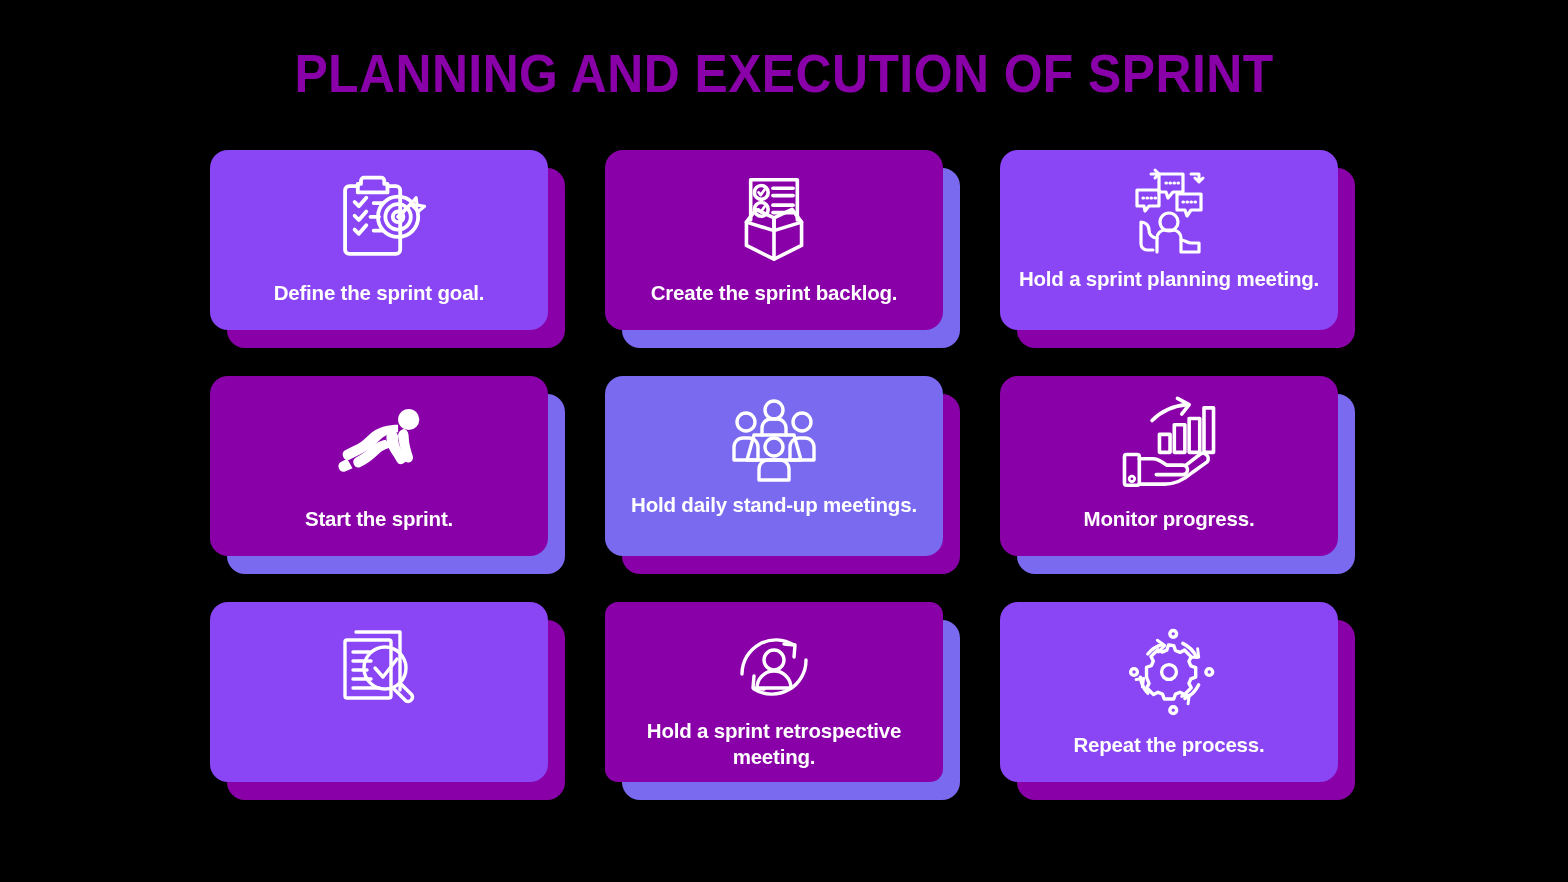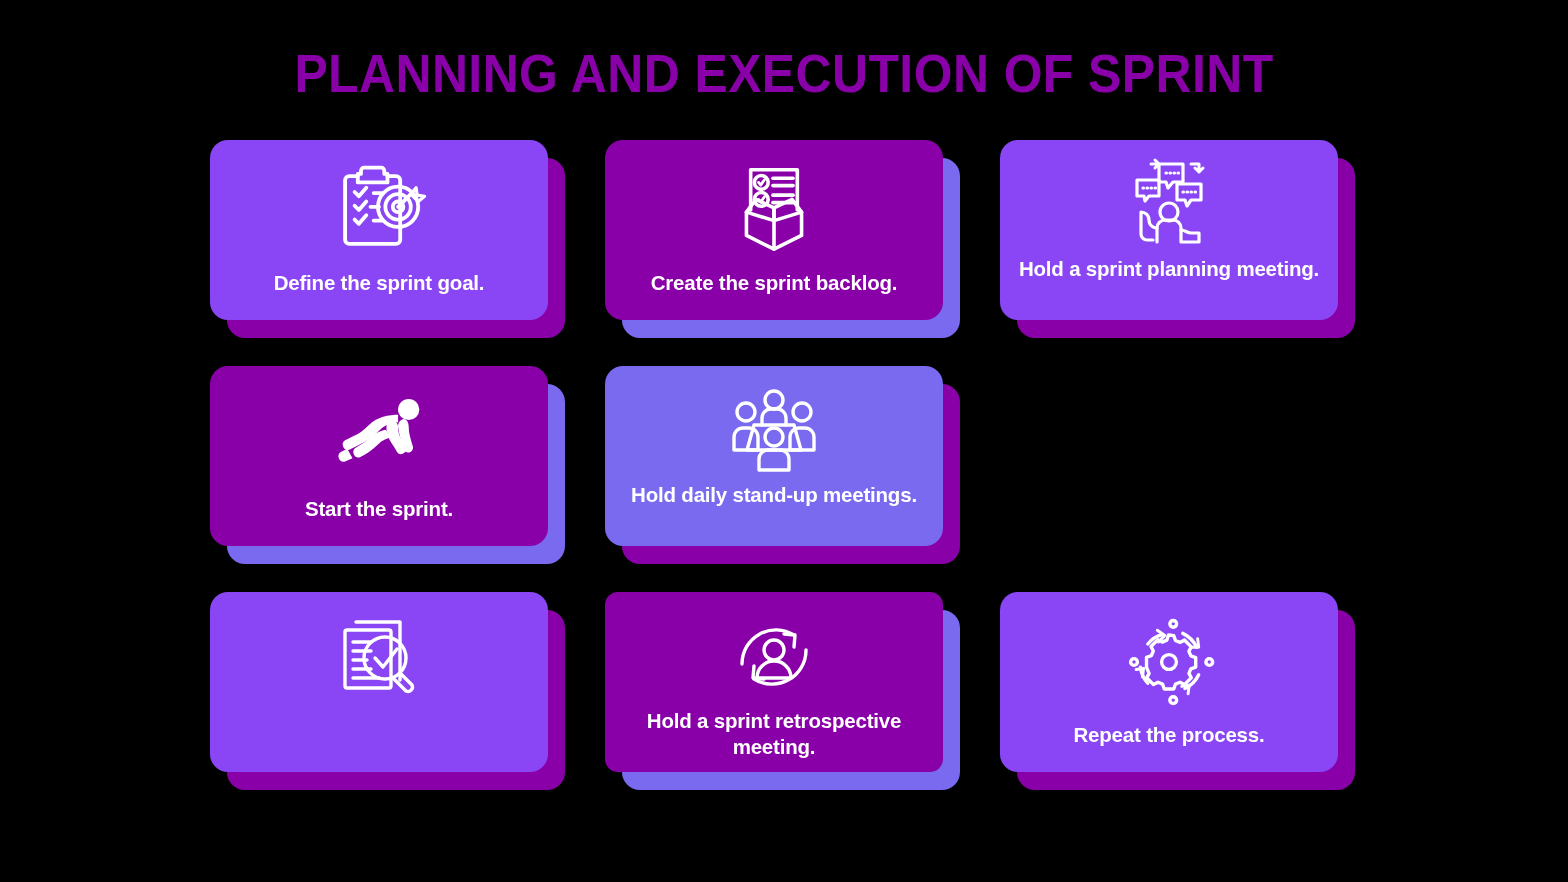--- a/index.html
+++ b/index.html
@@ -33,21 +33,21 @@
     letter-spacing: 0.5px;
     color: #8A00A8;
     transform: scaleX(0.94);
     transform-origin: center center;
     white-space: nowrap;
   }
 
   
   #card-grid {
     position: absolute;
-    top: 140px;
+    top: 150px;
     left: 210px;
     width: 1148px;
     height: 650px;
   }
 
   .card-slot {
     position: absolute;
     width: 338px;
     height: 180px;
   }
@@ -236,20 +236,40 @@
             <path d="M90 70V57a9 9 0 0 0-9-9h-6a9 9 0 0 0-9 9v13z"></path>
             <circle cx="50" cy="57" r="9"></circle>
             <path d="M35 90V79a9 9 0 0 1 9-9h12a9 9 0 0 1 9 9v11z"></path>
             <path d="M30 45h40l7 25H23z"></path>
           </svg>
         </div>
         <div class="card-label">Hold daily stand-up meetings.</div>
       </div>
     </div>
 
+    <div class="card-slot col-2 row-1 one-line">
+      <div class="card-shadow" style="background-color: rgb(122, 106, 240);"></div>
+      <div class="card-face" style="background-color: rgb(138, 0, 168);">
+        <div class="card-icon">
+          <svg viewBox="0 0 100 100" fill="none" stroke="#fff" stroke-width="3.4" stroke-linecap="round" stroke-linejoin="round">
+            <rect x="41" y="39" width="10" height="17"></rect>
+            <rect x="55" y="30" width="10" height="26"></rect>
+            <rect x="69" y="24" width="10" height="32"></rect>
+            <rect x="83" y="14" width="9" height="42"></rect>
+            <path d="M34 26c8-8 20-14 33-15"></path>
+            <polyline points="58,5 69,11 62,20"></polyline>
+            <rect x="8" y="58" width="14" height="29" rx="2"></rect>
+            <circle cx="15" cy="81" r="2.6" stroke-width="2.6"></circle>
+            <path d="M22 62h13c5 0 8 3 13 6h15a4.5 4.5 0 0 1 0 9H38"></path>
+            <path d="M22 86h24c10 0 18-4 26-11l14-10a5 5 0 0 0-7-7l-13 10"></path>
+          </svg>
+        </div>
+        <div class="card-label">Monitor progress.</div>
+      </div>
+    </div>
 
     <div class="card-slot col-0 row-2">
       <div class="card-shadow" style="background-color: rgb(138, 0, 168);"></div>
       <div class="card-face" style="background-color: rgb(138, 70, 245);">
         <div class="card-icon">
           <svg viewBox="0 0 100 100" fill="none" stroke="#fff" stroke-width="3.4" stroke-linecap="round" stroke-linejoin="round">
             <path d="M27 16h44v58"></path>
             <rect x="16" y="24" width="46" height="58" rx="2"></rect>
             <line x1="24" y1="36" x2="42" y2="36"></line>
             <line x1="24" y1="45" x2="42" y2="45"></line>

